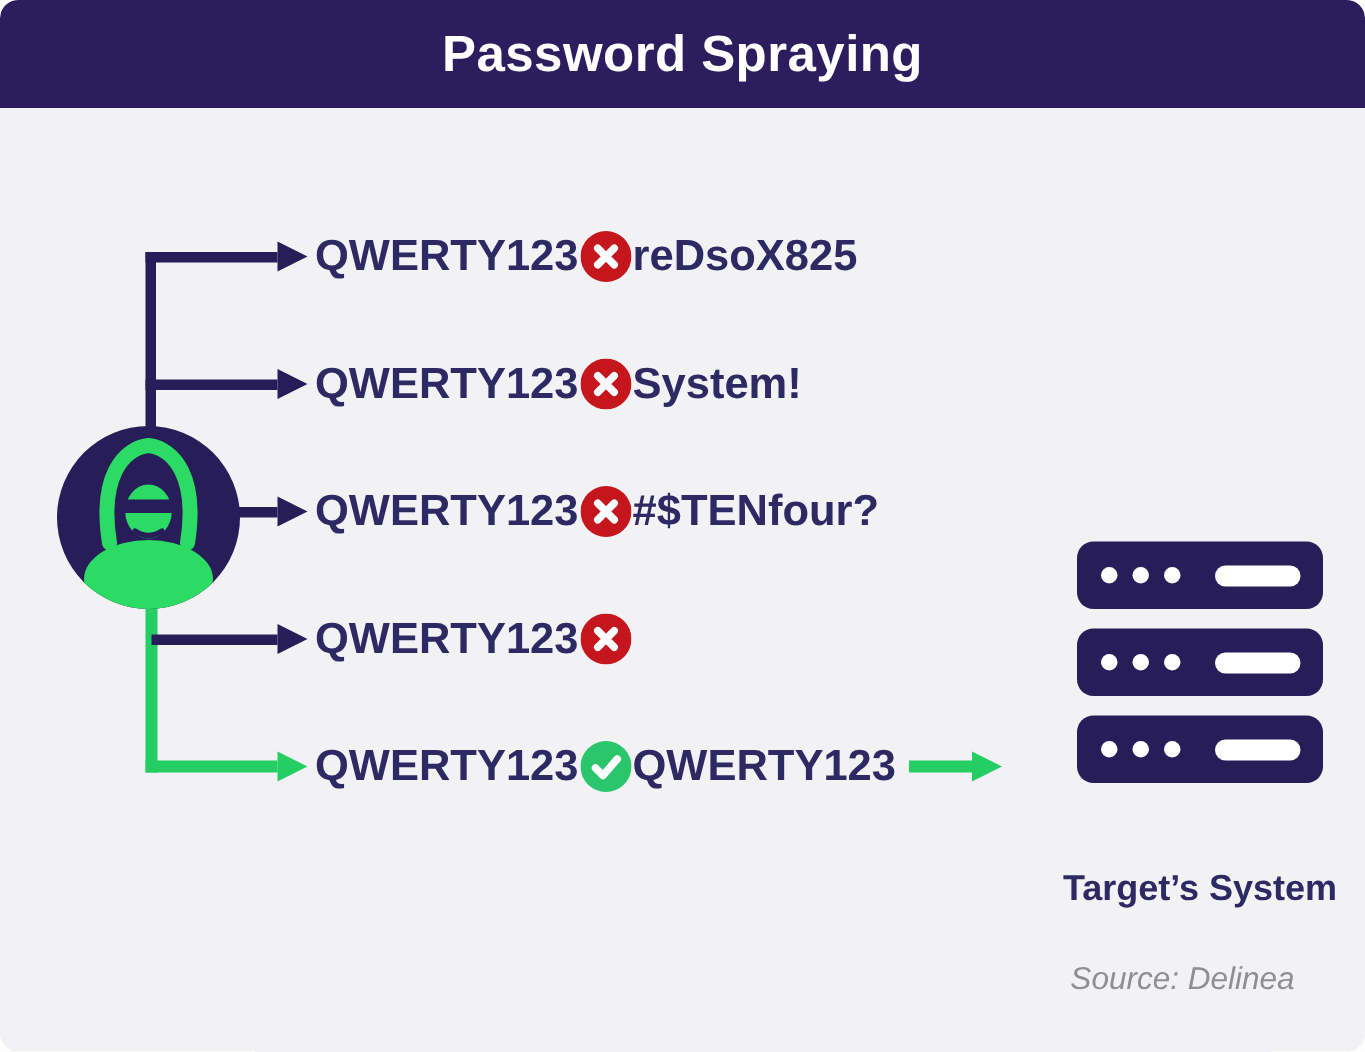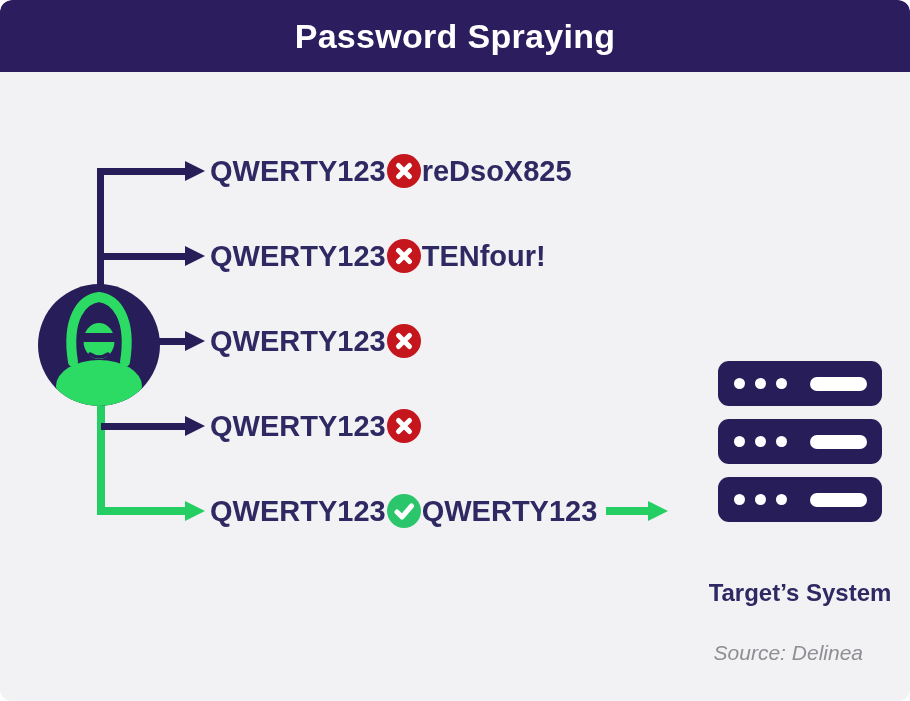--- a/index.html
+++ b/index.html
@@ -141,29 +141,30 @@
     </svg>
     <span>reDsoX825</span>
   </div>
 
   <div class="attempt" style="top:234px;">
     <span>QWERTY123</span>
     <svg class="result-icon" viewBox="0 0 34 34">
       <circle cx="17" cy="17" r="17" class="fail-bg"></circle>
       <path d="M11.5 11.5 L22.5 22.5 M22.5 11.5 L11.5 22.5" class="icon-stroke"></path>
     </svg>
-    <span>TENfour!</span>
+    <span>System!</span>
   </div>
 
   <div class="attempt" style="top:319px;">
     <span>QWERTY123</span>
     <svg class="result-icon" viewBox="0 0 34 34">
       <circle cx="17" cy="17" r="17" class="fail-bg"></circle>
       <path d="M11.5 11.5 L22.5 22.5 M22.5 11.5 L11.5 22.5" class="icon-stroke"></path>
     </svg>
+    <span>#$TENfour?</span>
   </div>
 
   <div class="attempt" style="top:404px;">
     <span>QWERTY123</span>
     <svg class="result-icon" viewBox="0 0 34 34">
       <circle cx="17" cy="17" r="17" class="fail-bg"></circle>
       <path d="M11.5 11.5 L22.5 22.5 M22.5 11.5 L11.5 22.5" class="icon-stroke"></path>
     </svg>
   </div>
 

